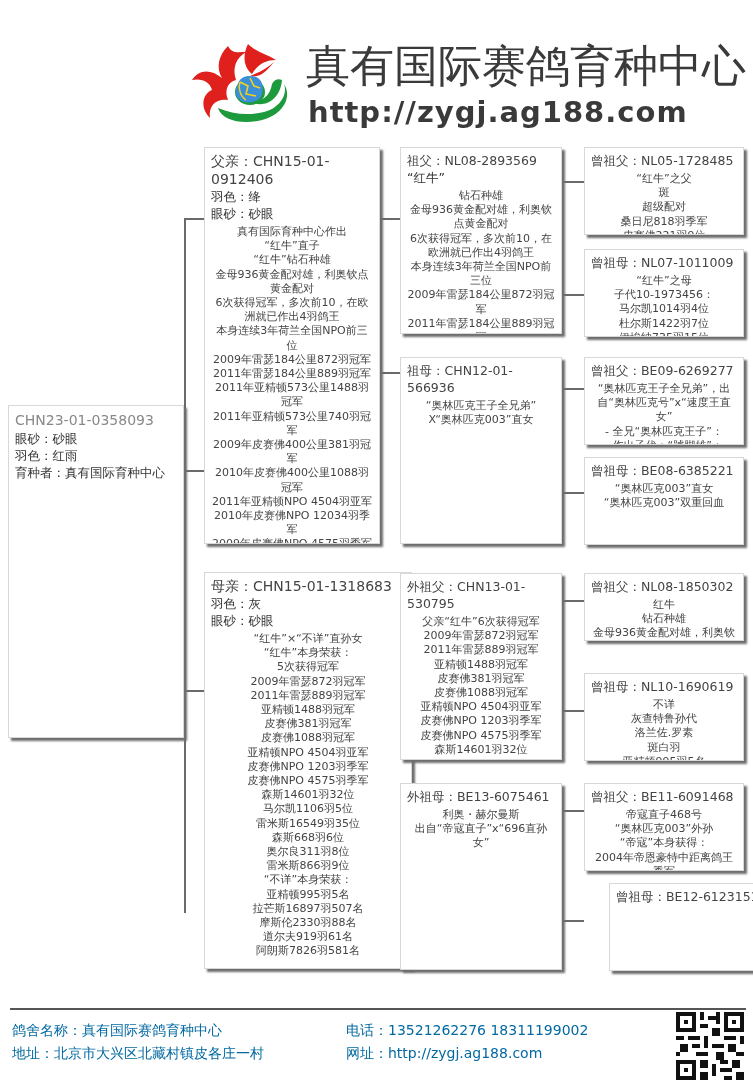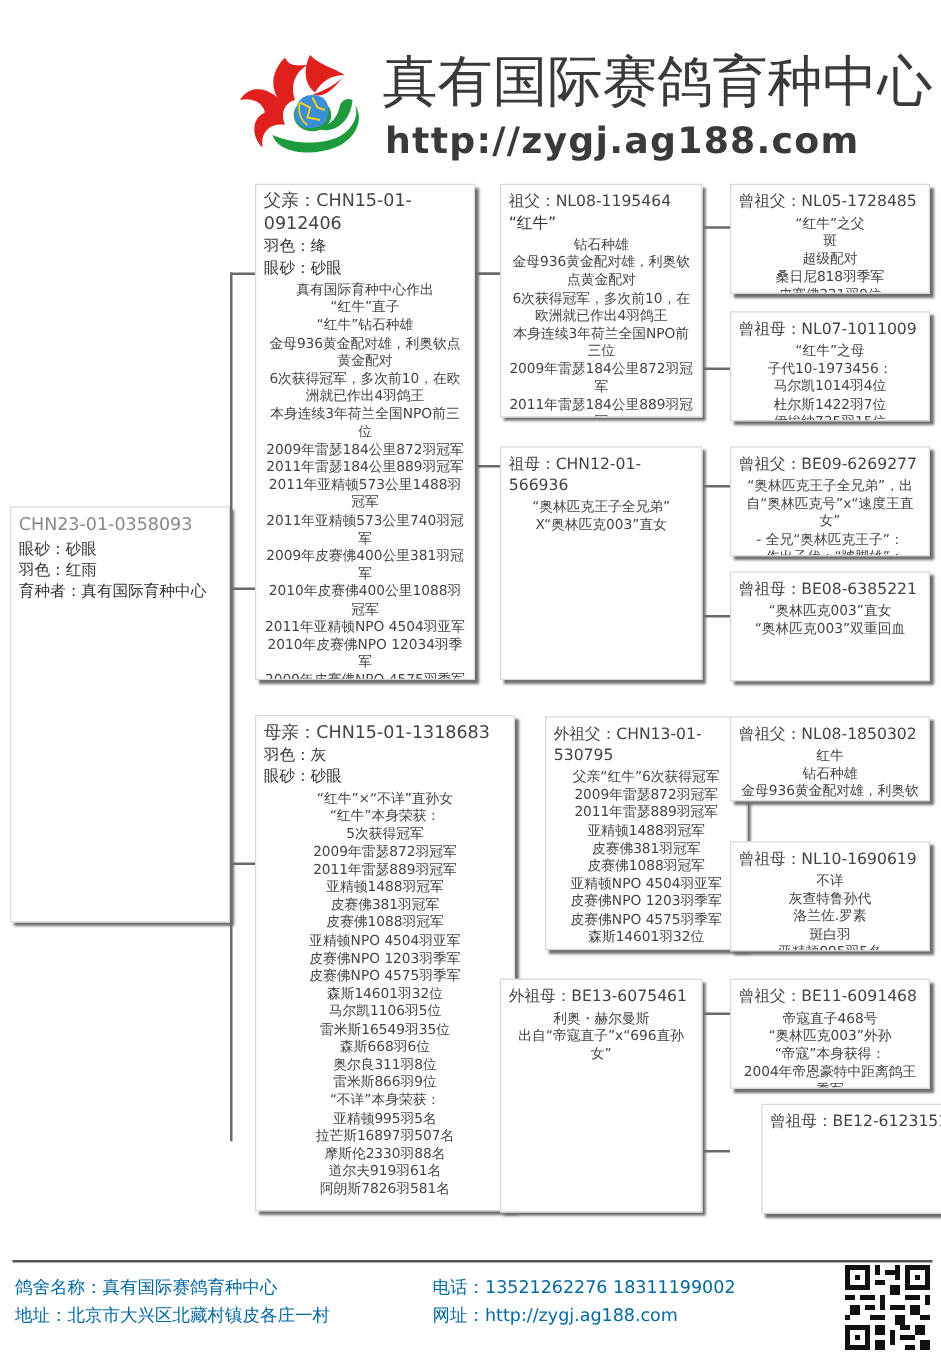--- a/index.html
+++ b/index.html
@@ -124,38 +124,38 @@
 亚精顿995羽5名
 拉芒斯16897羽507名
 摩斯伦2330羽88名
 道尔夫919羽61名
 阿朗斯7826羽581名</div>
   </div>
 </div>
 
 <div class="card" style="left:400px; top:147px; width:162px; height:187px;">
   <div class="inner">
-    <div class="title">祖父：NL08-1195464</div>
+    <div class="title">祖父：NL08-2893569</div>
     <div class="meta">“红牛”</div>
     <div class="body">钻石种雄
 金母936黄金配对雄，利奥钦点黄金配对
 6次获得冠军，多次前10，在欧洲就已作出4羽鸽王
 本身连续3年荷兰全国NPO前三位
 2009年雷瑟184公里872羽冠军
 2011年雷瑟184公里889羽冠军</div>
   </div>
 </div>
 <div class="card" style="left:400px; top:357px; width:162px; height:187px;">
   <div class="inner">
     <div class="title">祖母：CHN12-01-566936</div>
     <div class="body">“奥林匹克王子全兄弟”
 X“奥林匹克003”直女</div>
   </div>
 </div>
-<div class="card" style="left:400px; top:573px; width:162px; height:187px;margin-left:36px;">
+<div class="card" style="left:400px; top:573px; width:162px; height:187px;">
   <div class="inner">
     <div class="title">外祖父：CHN13-01-530795</div>
     <div class="body">父亲“红牛”6次获得冠军
 2009年雷瑟872羽冠军
 2011年雷瑟889羽冠军
 亚精顿1488羽冠军
 皮赛佛381羽冠军
 皮赛佛1088羽冠军
 亚精顿NPO 4504羽亚军
 皮赛佛NPO 1203羽季军

